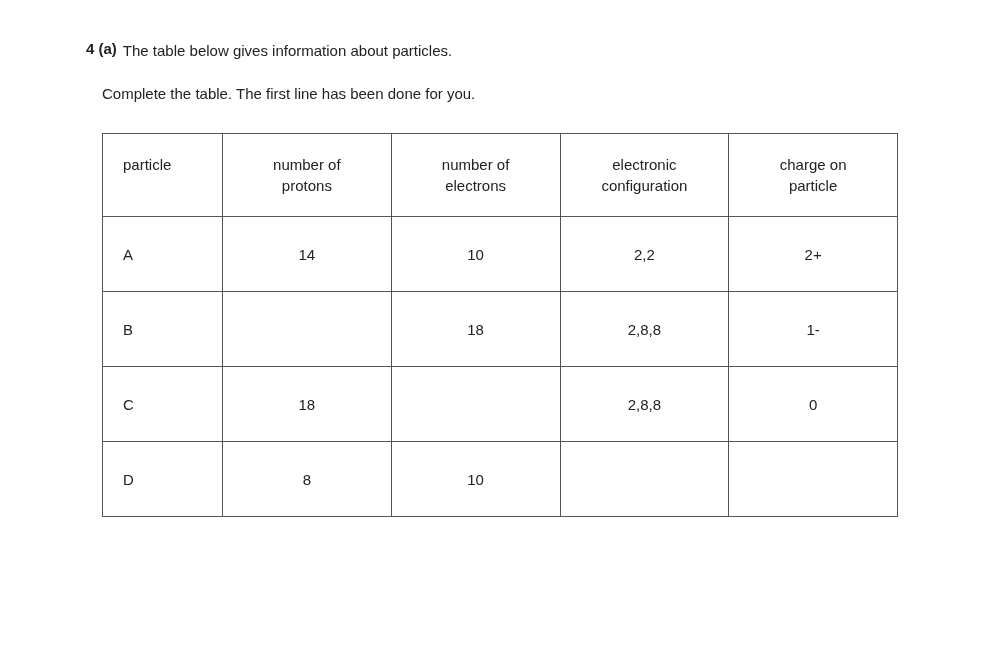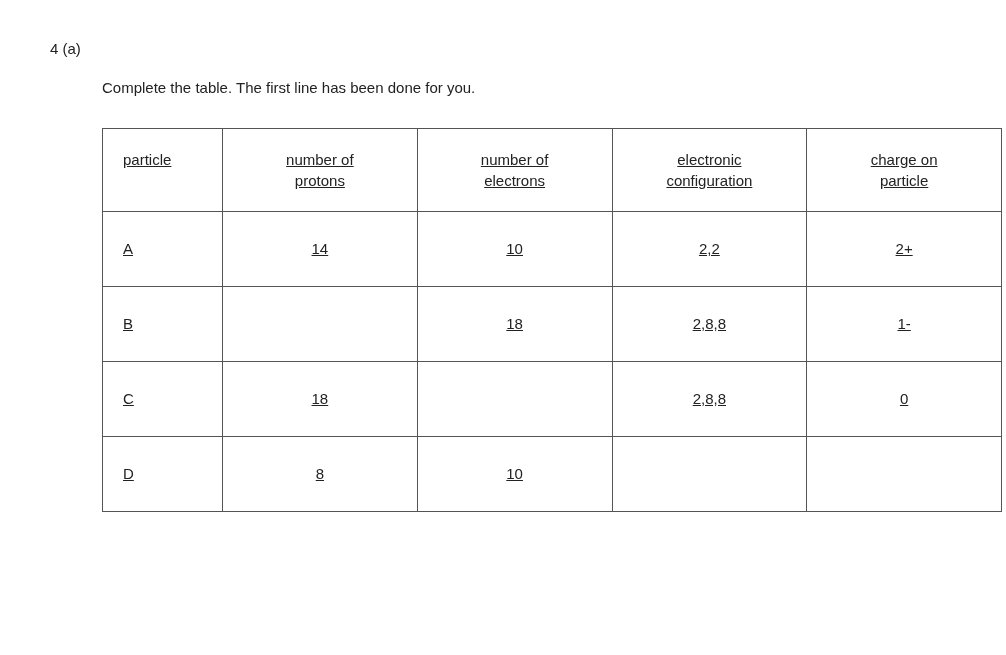--- a/index.html
+++ b/index.html
@@ -16,43 +16,43 @@
       padding: 40px 50px;
     }
 
     .question-header {
       display: flex;
       align-items: flex-start;
       margin-bottom: 20px;
     }
 
     .question-number {
-      font-weight: normal;
+      font-weight: bold;
       margin-right: 6px;
+      margin-left: 36px;
     }
 
     .question-text {
       line-height: 1.5;
     }
 
     .instruction {
       margin-left: 0px;
       margin-bottom: 28px;
       line-height: 1.5;
       padding-left: 52px;
     }
 
     .table-wrapper {
       padding-left: 52px;
     }
 
     table {
       border-collapse: collapse;
-      width: 900px;
-      text-decoration: underline;
+      width: 796px;
     }
 
     th, td {
       border: 1.5px solid #555;
       padding: 18px 16px;
       text-align: center;
       vertical-align: middle;
       min-width: 120px;
     }
 
@@ -79,20 +79,21 @@
     .col-header-particle {
       text-align: left;
       padding-left: 20px;
     }
   </style>
 </head>
 <body>
 
 <div class="question-header">
   <span class="question-number">4 (a)</span>
+  <span class="question-text">The table below gives information about particles.</span>
 </div>
 
 <div class="instruction">Complete the table. The first line has been done for you.</div>
 
 <div class="table-wrapper">
   <table>
     <thead>
       <tr>
         <th class="col-header-particle">particle</th>
         <th>number of<br>protons</th>

